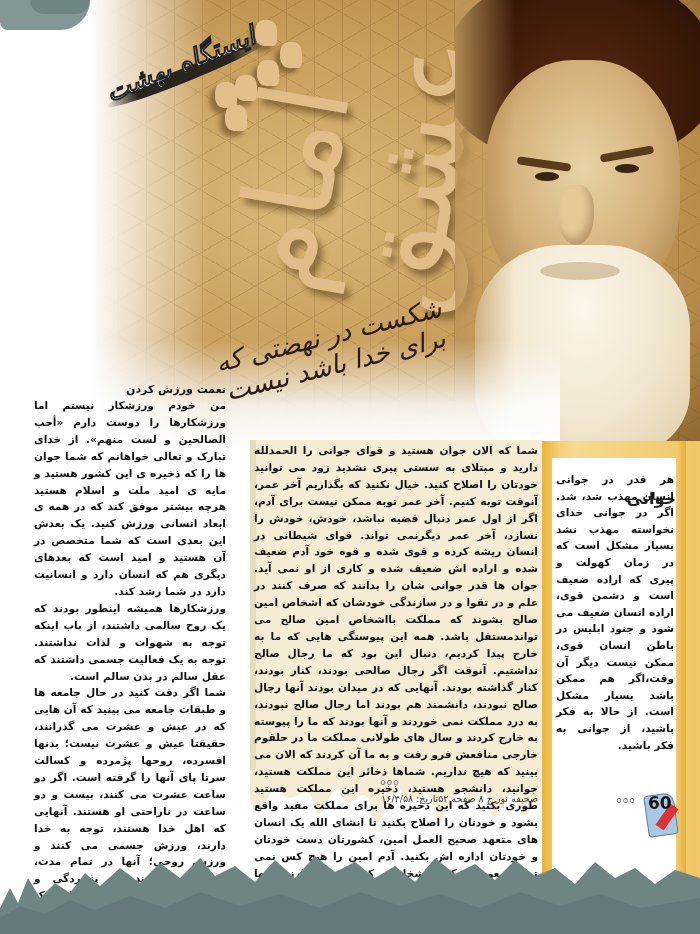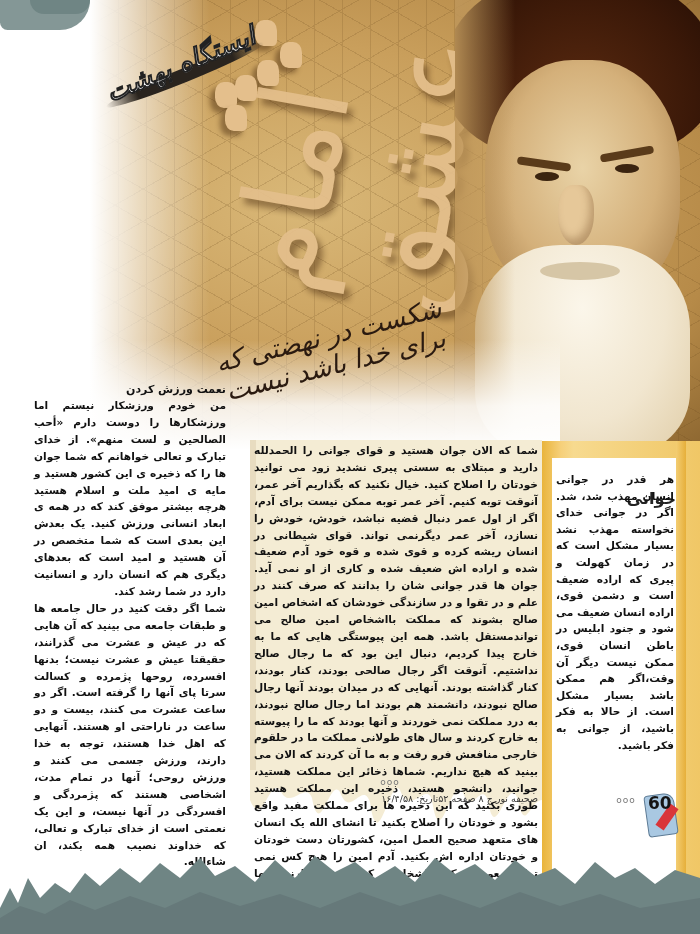--- a/index.html
+++ b/index.html
@@ -125,20 +125,21 @@
 
   <div class="hero-fade-bottom"></div>
 
   <div class="quote">
     <span>شکست در نهضتی که برای خدا باشد نیست</span>
   </div>
 
   <div class="col-left">
     <h2>نعمت ورزش کردن</h2>
     <p>من خودم ورزشکار نیستم اما ورزشکارها را دوست دارم «أحب الصالحین و لست منهم». از خدای تبارک و تعالی خواهانم که شما جوان ها را که ذخیره ی این کشور هستید و مایه ی امید ملت و اسلام هستید هرچه بیشتر موفق کند که در همه ی ابعاد انسانی ورزش کنید. یک بعدش این بعدی است که شما متخصص در آن هستید و امید است که بعدهای دیگری هم که انسان دارد و انسانیت دارد در شما رشد کند.</p>
+    <p>ورزشکارها همیشه اینطور بودند که یک روح سالمی داشتند، از باب اینکه توجه به شهوات و لذات نداشتند. توجه به یک فعالیت جسمی داشتند که عقل سالم در بدن سالم است.</p>
     <p>شما اگر دقت کنید در حال جامعه ها و طبقات جامعه می بینید که آن هایی که در عیش و عشرت می گذرانند، حقیقتا عیش و عشرت نیست؛ بدنها افسرده، روحها پژمرده و کسالت سرتا پای آنها را گرفته است. اگر دو ساعت عشرت می کنند، بیست و دو ساعت در ناراحتی او هستند. آنهایی که اهل خدا هستند، توجه به خدا دارند، ورزش جسمی می کنند و ورزش روحی؛ آنها در تمام مدت، اشخاصی هستند که پژمردگی و افسردگی در آنها نیست، و این یک نعمتی است از خدای تبارک و تعالی، که خداوند نصیب همه بکند، ان شاءالله.</p>
   </div>
 
   <div class="mid-bg"></div>
   <svg class="drips" viewBox="0 0 292 420" preserveAspectRatio="none">
     <path d="M0,330 L292,330 L292,360 C280,360 275,395 268,360 C258,330 245,410 238,360 C230,340 222,380 212,350 C200,340 190,415 182,360 C176,340 160,378 150,350 C140,335 128,420 120,362 C112,340 100,380 90,352 C80,336 70,402 62,358 C55,340 40,372 30,350 C20,336 12,390 0,360 Z" fill="#f4ecd4"></path>
     <path d="M0,0 L6,0 L6,330 L0,330 Z" fill="#e8dcc0"></path>
   </svg>
   <div class="col-mid">
     <p>شما که الان جوان هستید و قوای جوانی را الحمدلله دارید و مبتلای به سستی پیری نشدید زود می توانید خودتان را اصلاح کنید. خیال نکنید که بگذاریم آخر عمر، آنوقت توبه کنیم. آخر عمر توبه ممکن نیست برای آدم، اگر از اول عمر دنبال قضیه نباشد، خودش، خودش را نسازد، آخر عمر دیگرنمی تواند. قوای شیطانی در انسان ریشه کرده و قوی شده و قوه خود آدم ضعیف شده و اراده اش ضعیف شده و کاری از او نمی آید. جوان ها قدر جوانی شان را بدانند که صرف کنند در علم و در تقوا و در سازندگی خودشان که اشخاص امین صالح بشوند که مملکت بااشخاص امین صالح می تواندمستقل باشد. همه این پیوستگی هایی که ما به خارج پیدا کردیم، دنبال این بود که ما رجال صالح نداشتیم. آنوقت اگر رجال صالحی بودند، کنار بودند، کنار گذاشته بودند. آنهایی که در میدان بودند آنها رجال صالح نبودند، دانشمند هم بودند اما رجال صالح نبودند، به درد مملکت نمی خوردند و آنها بودند که ما را پیوسته به خارج کردند و سال های طولانی مملکت ما در حلقوم خارجی منافعش فرو رفت و به ما آن کردند که الان می بینید که هیچ نداریم. شماها ذخائر این مملکت هستید، جوانید، دانشجو هستید، ذخیره این مملکت هستید طوری بکنید که این ذخیره ها برای مملکت مفید واقع بشود و خودتان را اصلاح بکنید تا انشای الله یک انسان های متعهد صحیح العمل امین، کشورتان دست خودتان و خودتان اداره اش بکنید. آدم امین را هیچ کس نمی تواند معوجش کند. اشخاصی که اعوجاج دارند اینها امانت ندارند، اینها صلاحیت ندارند.</p>

